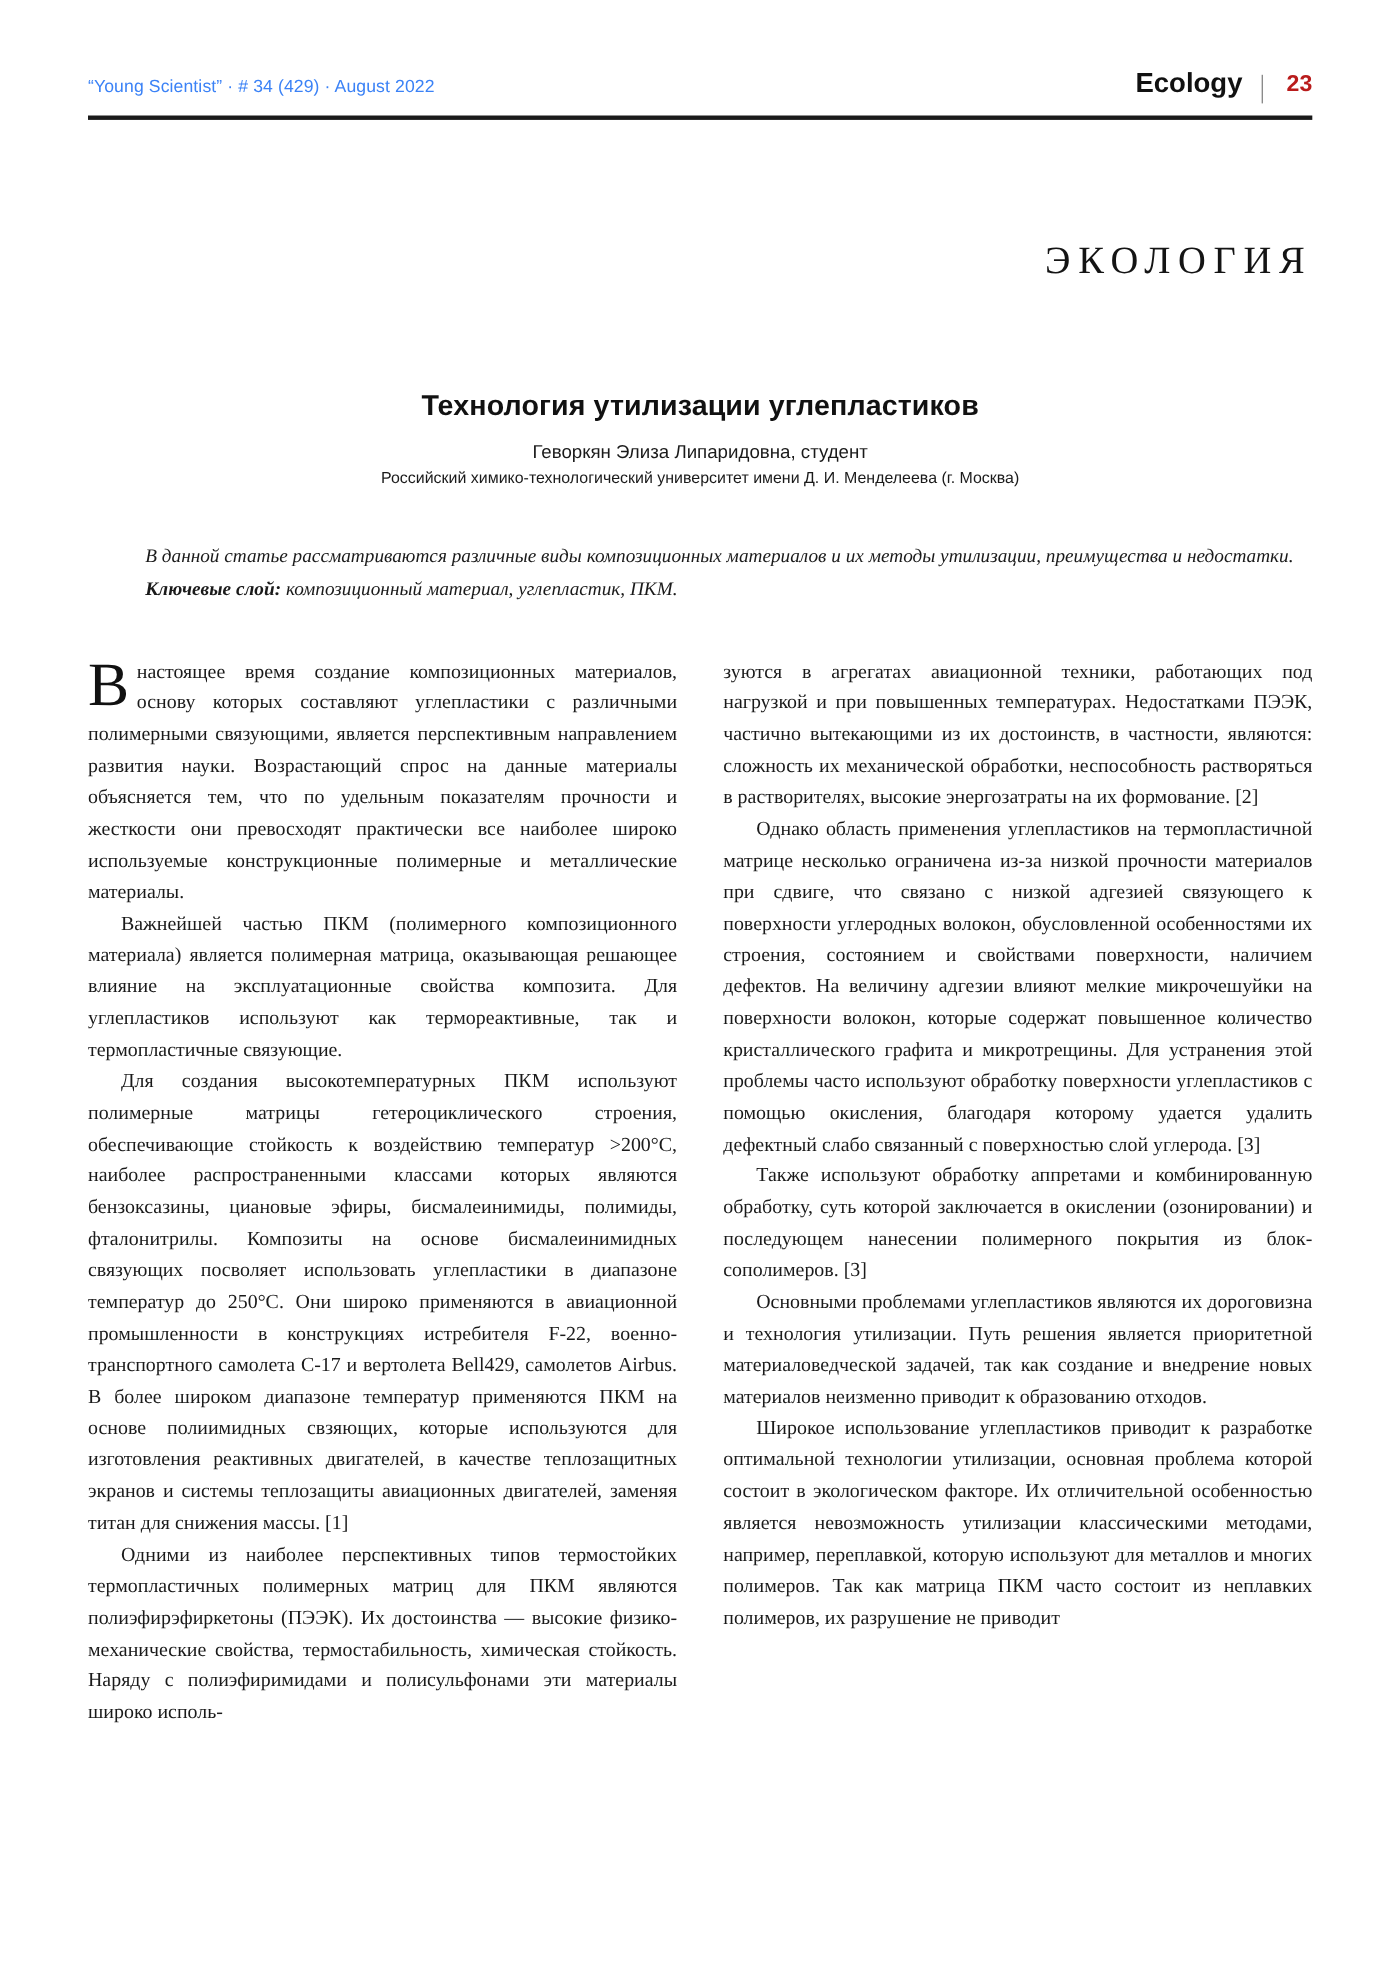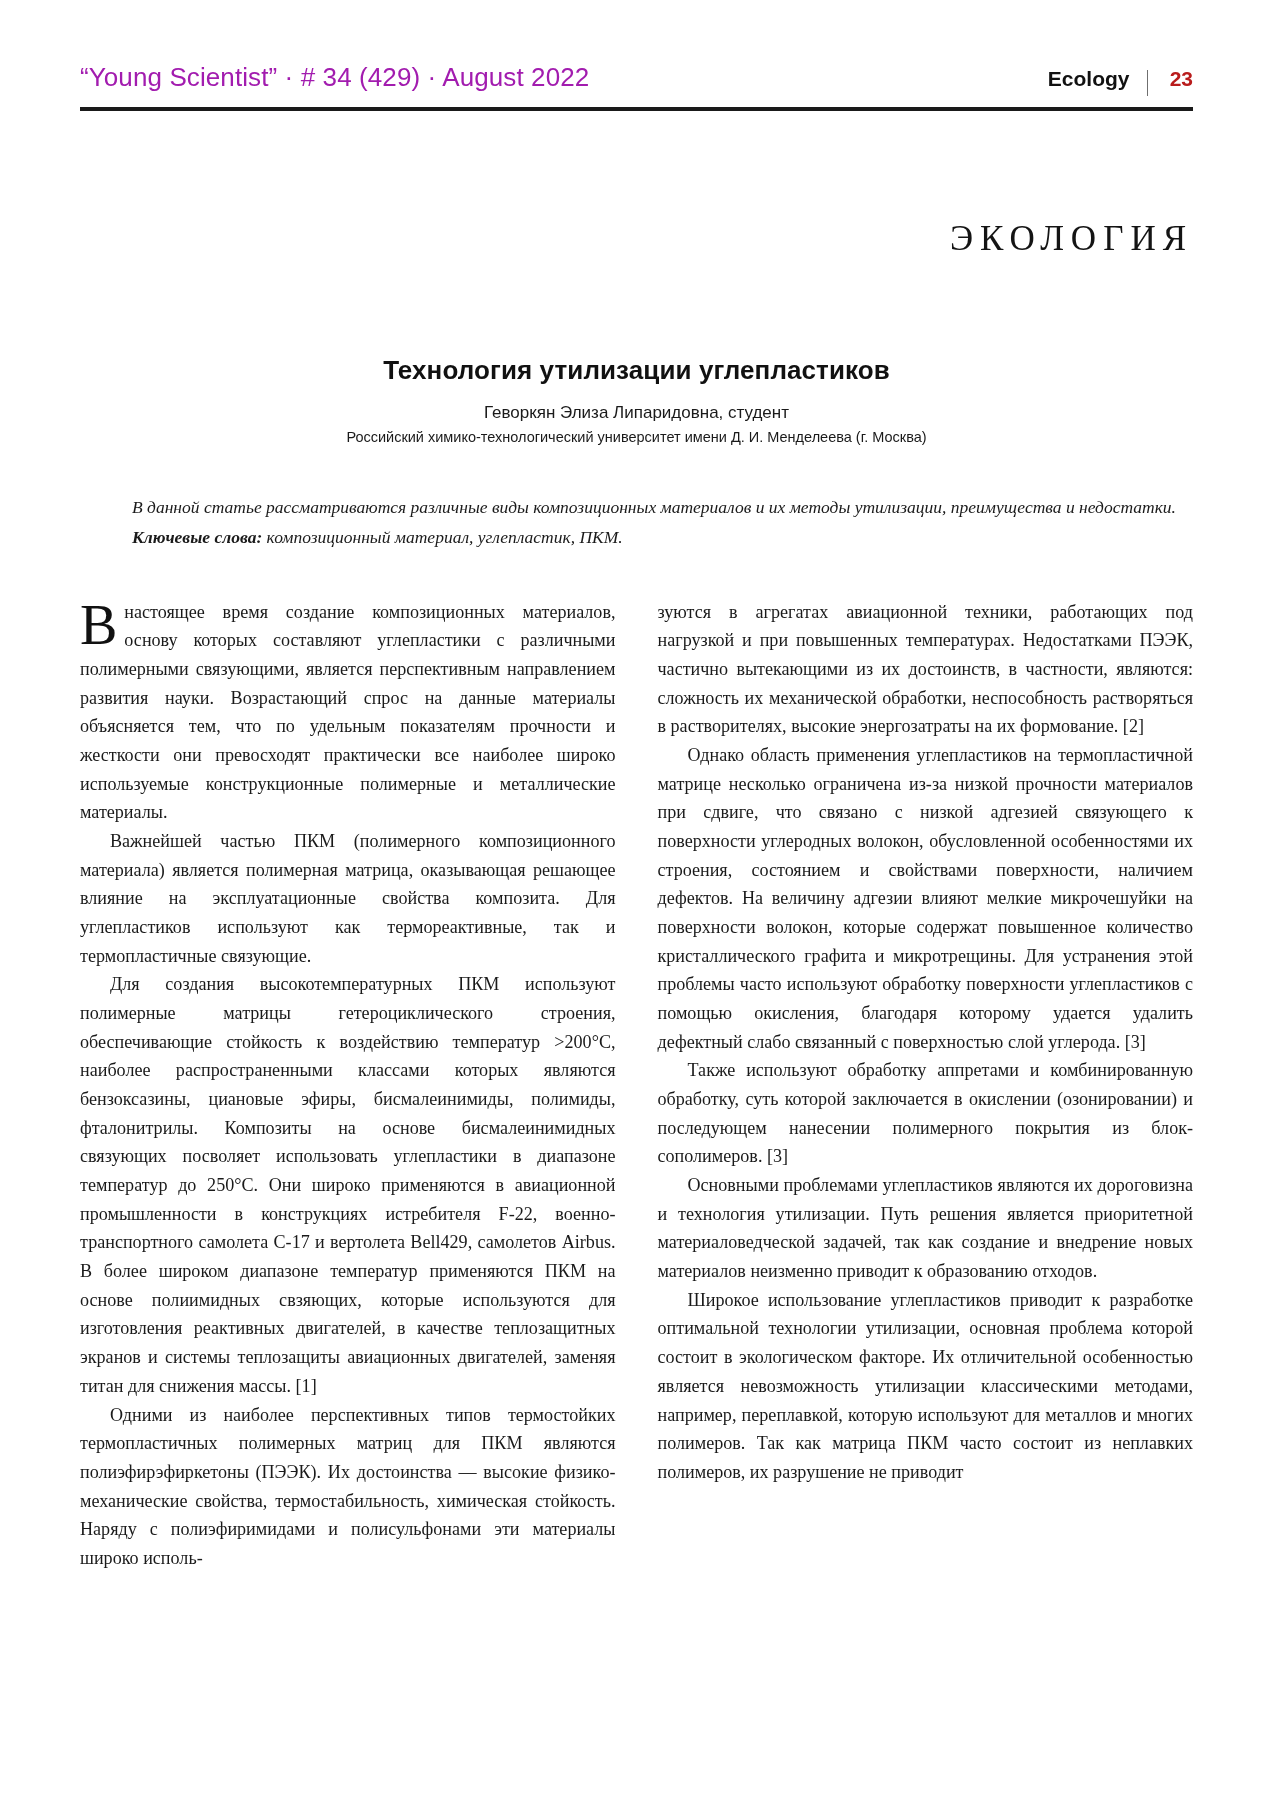--- a/index.html
+++ b/index.html
@@ -27,33 +27,33 @@
 
   
   .runhead {
     display: flex;
     align-items: baseline;
     justify-content: space-between;
     padding-top: 62px;
     font-family: "Liberation Sans", "DejaVu Sans", sans-serif;
   }
   .runhead-left {
-    font-size: 26px;
+    font-size: 16px;
     letter-spacing: 0.1px;
-    color: #a21caf;
+    color: #3b82f6;
     white-space: nowrap;
   }
   .runhead-right {
     display: flex;
     align-items: center;
     gap: 0;
     white-space: nowrap;
   }
   .runhead-section {
-    font-size: 21px;
+    font-size: 25px;
     font-weight: bold;
     color: #111;
     padding-right: 17px;
   }
   .runhead-divider {
     display: inline-block;
     width: 1.5px;
     height: 26px;
     background: #6f6f6f;
     position: relative;
@@ -187,21 +187,21 @@
   <div class="section-title">ЭКОЛОГИЯ</div>
 
   <div class="article-head">
     <div class="article-title">Технология утилизации углепластиков</div>
     <div class="author">Геворкян Элиза Липаридовна, студент</div>
     <div class="affiliation">Российский химико-технологический университет имени Д. И. Менделеева (г. Москва)</div>
   </div>
 
   <div class="abstract-block">
     <div class="abstract">В данной статье рассматриваются различные виды композиционных материалов и их методы утилизации, преимущества и недостатки.</div>
-    <div class="keywords"><b>Ключевые слова:</b> <span>композиционный материал, углепластик, ПКМ.</span></div>
+    <div class="keywords"><b>Ключевые слой:</b> <span>композиционный материал, углепластик, ПКМ.</span></div>
   </div>
 
   <div class="columns">
 
     <div class="col">
       <p class="dropcap-para"><span class="dropcap">В</span><span> настоящее время создание композиционных материалов, основу которых составляют углепластики с различными полимерными связующими, является перспективным направлением развития науки. Возрастающий спрос на данные материалы объясняется тем, что по удельным показателям прочности и жесткости они превосходят практически все наиболее широко используемые конструкционные полимерные и металлические материалы.</span></p>
       <p>Важнейшей частью ПКМ (полимерного композиционного материала) является полимерная матрица, оказывающая решающее влияние на эксплуатационные свойства композита. Для углепластиков используют как термореактивные, так и термопластичные связующие.</p>
       <p>Для создания высокотемпературных ПКМ используют полимерные матрицы гетероциклического строения, обеспечивающие стойкость к воздействию температур &gt;200°С, наиболее распространенными классами которых являются бензоксазины, циановые эфиры, бисмалеинимиды, полимиды, фталонитрилы. Композиты на основе бисмалеинимидных связующих посволяет использовать углепластики в диапазоне температур до 250°С. Они широко применяются в авиационной промышленности в конструкциях истребителя F-22, военно-транспортного самолета C-17 и вертолета Bell429, самолетов Airbus. В более широком диапазоне температур применяются ПКМ на основе полиимидных свзяющих, которые используются для изготовления реактивных двигателей, в качестве теплозащитных экранов и системы теплозащиты авиационных двигателей, заменяя титан для снижения массы.  [1]</p>
       <p>Одними из наиболее перспективных типов термостойких термопластичных полимерных матриц для ПКМ являются полиэфирэфиркетоны (ПЭЭК). Их достоинства — высокие физико-механические свойства, термостабильность, химическая стойкость. Наряду с полиэфиримидами и полисульфонами эти материалы широко исполь-</p>
     </div>

